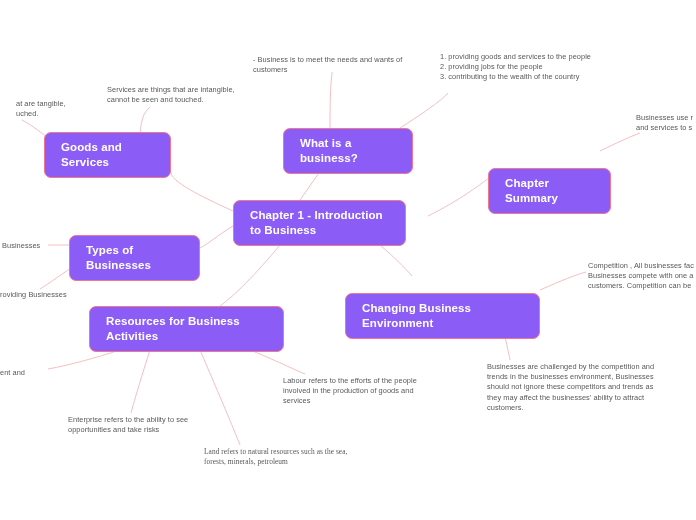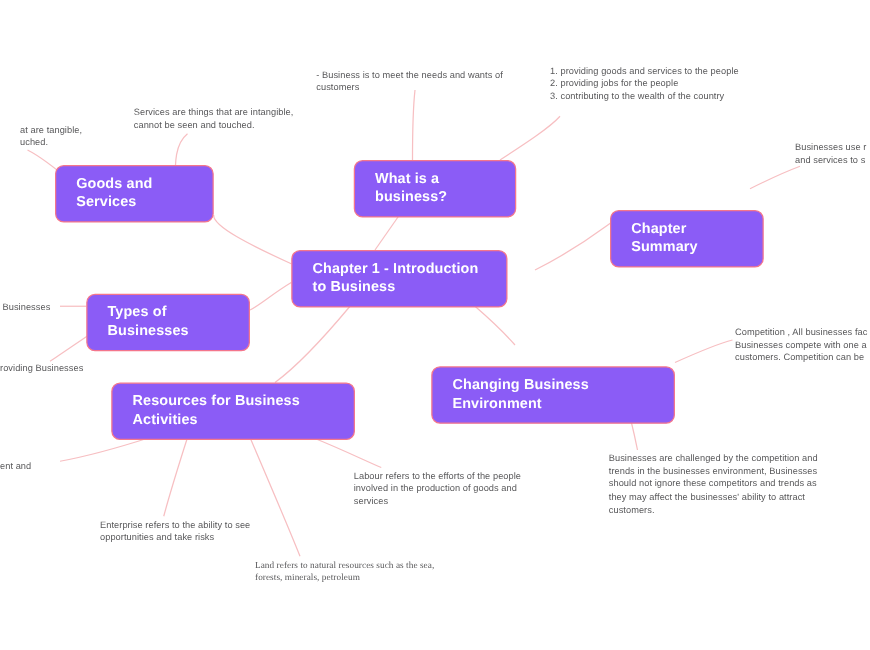--- a/index.html
+++ b/index.html
@@ -107,17 +107,17 @@
       <div class="leaf" style="left: 636px; top: 113px; width: 60px;">Businesses use r
 and services to s</div>
       <div class="leaf" style="left: 2px; top: 241px; width: 50px;">Businesses</div>
       <div class="leaf" style="left: 0px; top: 290px; width: 70px;">roviding Businesses</div>
       <div class="leaf" style="left: 588px; top: 261px; width: 108px;">Competition , All businesses fac
 Businesses compete with one a
 customers. Competition can be</div>
       <div class="leaf" style="left: 0px; top: 368px; width: 40px;">ent and</div>
       <div class="leaf" style="left: 487px; top: 362px; width: 182px;">Businesses are challenged by the competition and trends in the businesses environment, Businesses should not ignore these competitors and trends as they may affect the businesses' ability to attract customers.</div>
       <div class="leaf" style="left: 283px; top: 376px; width: 145px;">Labour refers to the efforts of the people involved in the production of goods and services</div>
-      <div class="leaf" style="left: 80px; top: 415px; width: 130px;">Enterprise refers to the ability to see opportunities and take risks</div>
+      <div class="leaf" style="left: 68px; top: 415px; width: 130px;">Enterprise refers to the ability to see opportunities and take risks</div>
       <div class="leaf" style="left: 204px; top: 447px; width: 160px; font-family: Liberation Serif, serif;">Land refers to natural resources such as the sea, forests, minerals, petroleum</div>
     </div>
 
 </div>
 
 </body></html>

